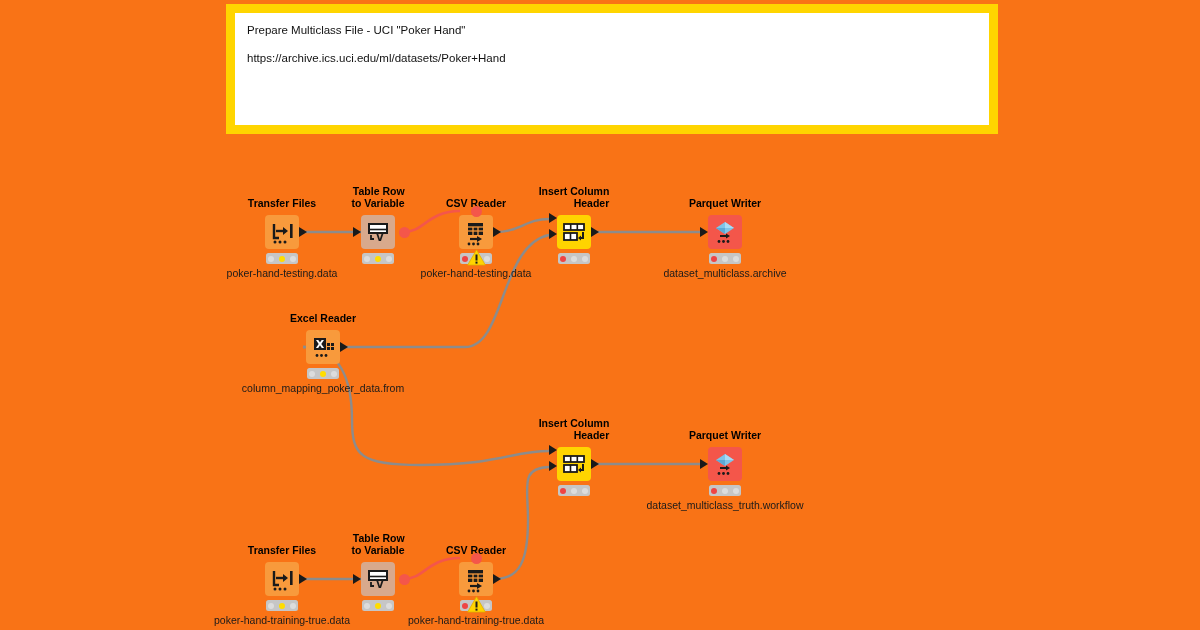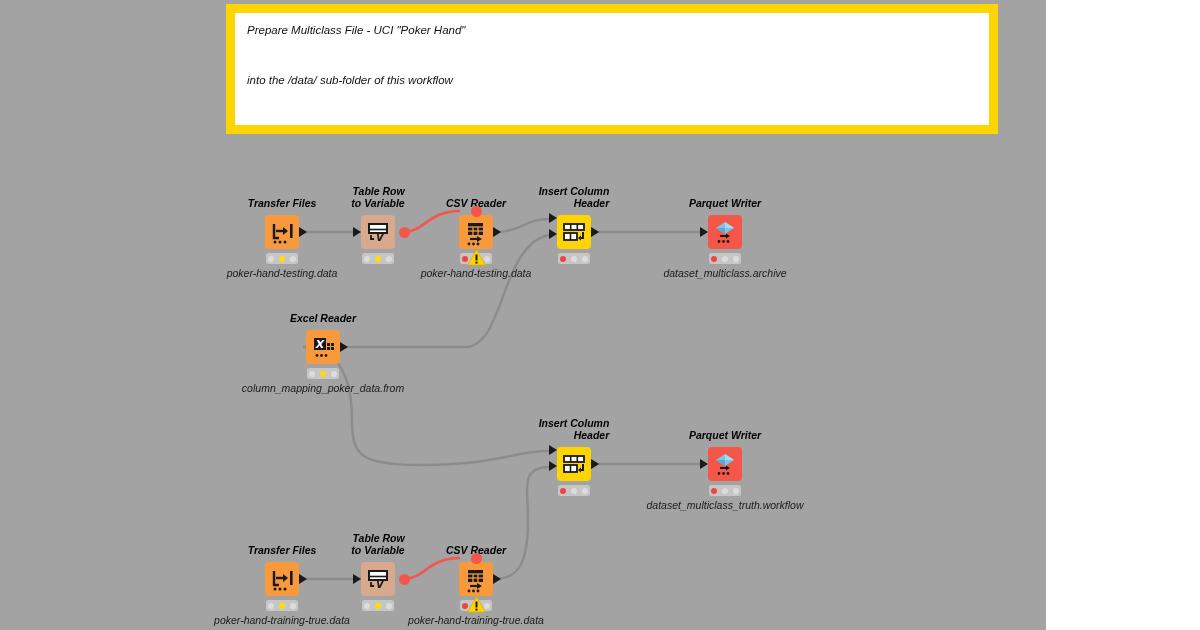--- a/index.html
+++ b/index.html
@@ -4,23 +4,22 @@
 <style>
   * { box-sizing: border-box; margin: 0; padding: 0; }
   html, body {
     width: 1200px; height: 630px;
     background: #ffffff;
     font-family: "Liberation Sans", sans-serif;
     overflow: hidden;
   }
   #canvas {
     position: relative;
-    width: 1046px; height: 630px;
-    background: #a3a3a3;
-    font-style: italic;
+    width: 1200px; height: 630px;
+    background: #f97316;
   }
 
   
   .annotation {
     position: absolute;
     background: #ffffff;
     border: 9px solid var(--anno);
     padding: 9px 12px;
   }
   .annotation p {
@@ -124,23 +123,23 @@
   .glyph { position: absolute; left: 0; top: 0; width: 34px; height: 34px; }
 </style>
 </head>
 <body>
 
 <div id="canvas">
 
   <div class="annotation" style="left:226px; top:4px; width:772px; height:130px; --anno:#FFD500;">
     <p>Prepare Multiclass File - UCI "Poker Hand"</p>
     <div class="anno-gap"></div>
+    <p>https://archive.ics.uci.edu/ml/datasets/Poker+Hand</p>
     <div class="anno-gap"></div>
     <div class="anno-gap"></div>
-    <p>into the /data/ sub-folder of this workflow</p>
   </div>
 
   <svg id="edges" viewBox="0 0 1200 630">
     <g fill="none" stroke="#8C8C8C" stroke-width="2.4">
 
       <path d="M299 232 L361 232"></path>
 
       <path d="M495 232 C 520 232, 526 219, 549 219"></path>
 
       <path d="M303 347 C 400 347, 410 347, 465 347 C 505 347, 500 245, 549 235"></path>

